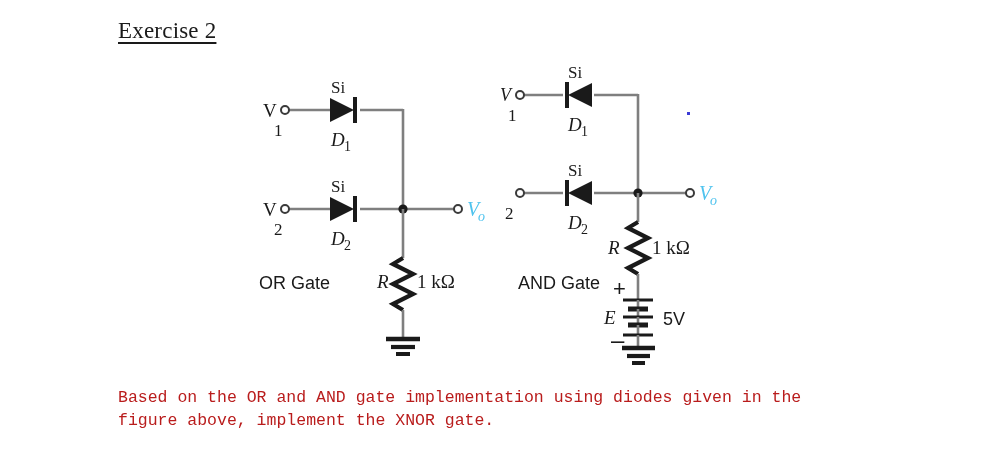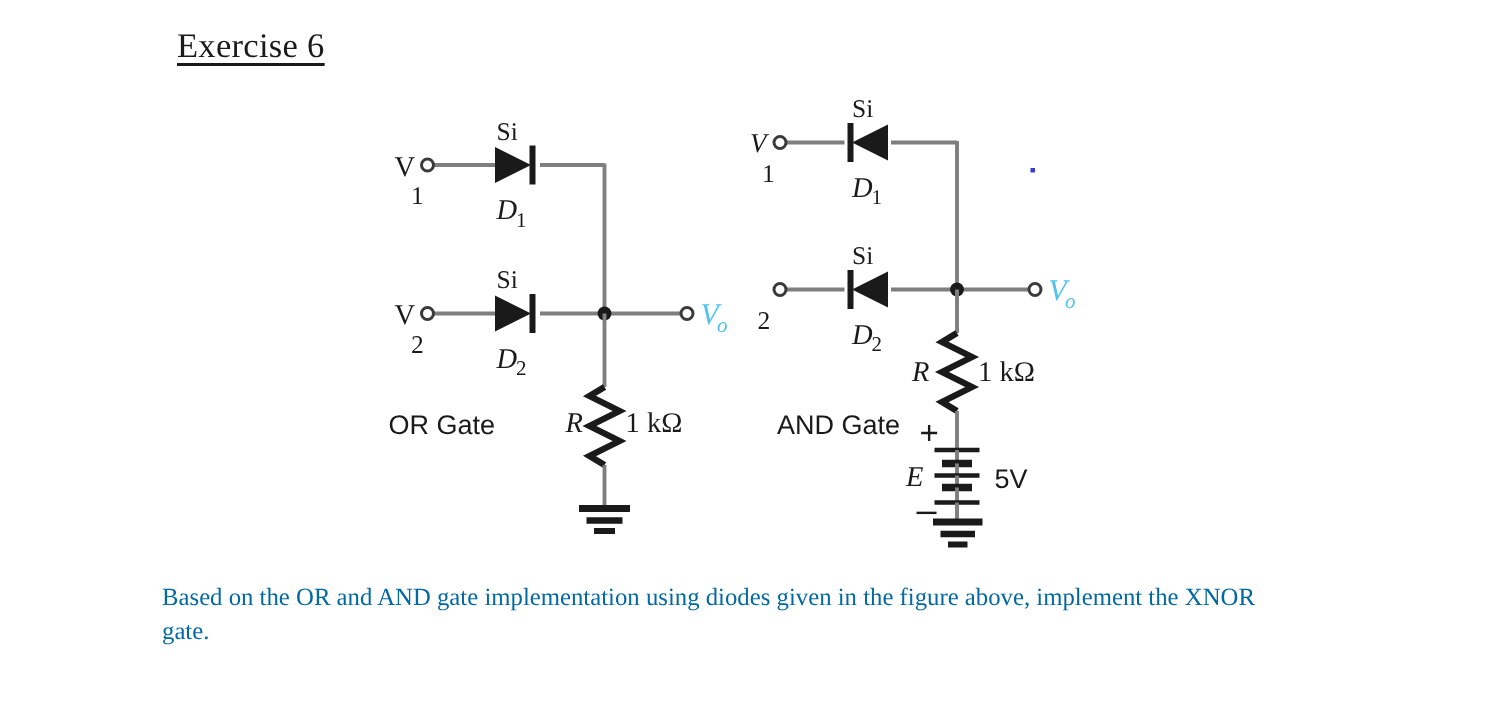--- a/index.html
+++ b/index.html
@@ -35,39 +35,39 @@
     left: 0;
     top: 0;
     width: 992px;
     height: 380px;
   }
   #figure svg { display: block; }
 
   
   #prompt-text {
     position: absolute;
-    left: 108px;
+    left: 118px;
     top: 386px;
     width: 730px;
-    font-family: Liberation Serif, serif;
+    font-family: Liberation Mono, monospace;
     font-size: 16.5px;
     line-height: 1.42;
-    color: #0369a1;
+    color: #b91c1c;
   }
 
   
   .t-serif   { font-family: "Liberation Serif", serif; fill: #1a1a1a; }
   .t-sans    { font-family: "Liberation Sans", sans-serif; fill: #1a1a1a; }
   .t-italic  { font-family: "Liberation Serif", serif; font-style: italic; fill: #1a1a1a; }
   .t-vo      { font-family: "Liberation Serif", serif; font-style: italic; fill: #4fc3ee; }
 </style>
 </head>
 <body>
 
-<div id="exercise-title">Exercise 6</div>
+<div id="exercise-title">Exercise 2</div>
 
 <div id="figure">
 <svg width="992" height="380" viewBox="0 0 992 380" xmlns="http://www.w3.org/2000/svg">
 
   <g>
 
     <line x1="288" y1="110" x2="330" y2="110" stroke="#7f7f7f" stroke-width="2.6"></line>
     <line x1="360" y1="110" x2="403" y2="110" stroke="#7f7f7f" stroke-width="2.6"></line>
 
     <circle cx="285" cy="110" r="4" fill="#ffffff" stroke="#3a3a3a" stroke-width="2"></circle>

